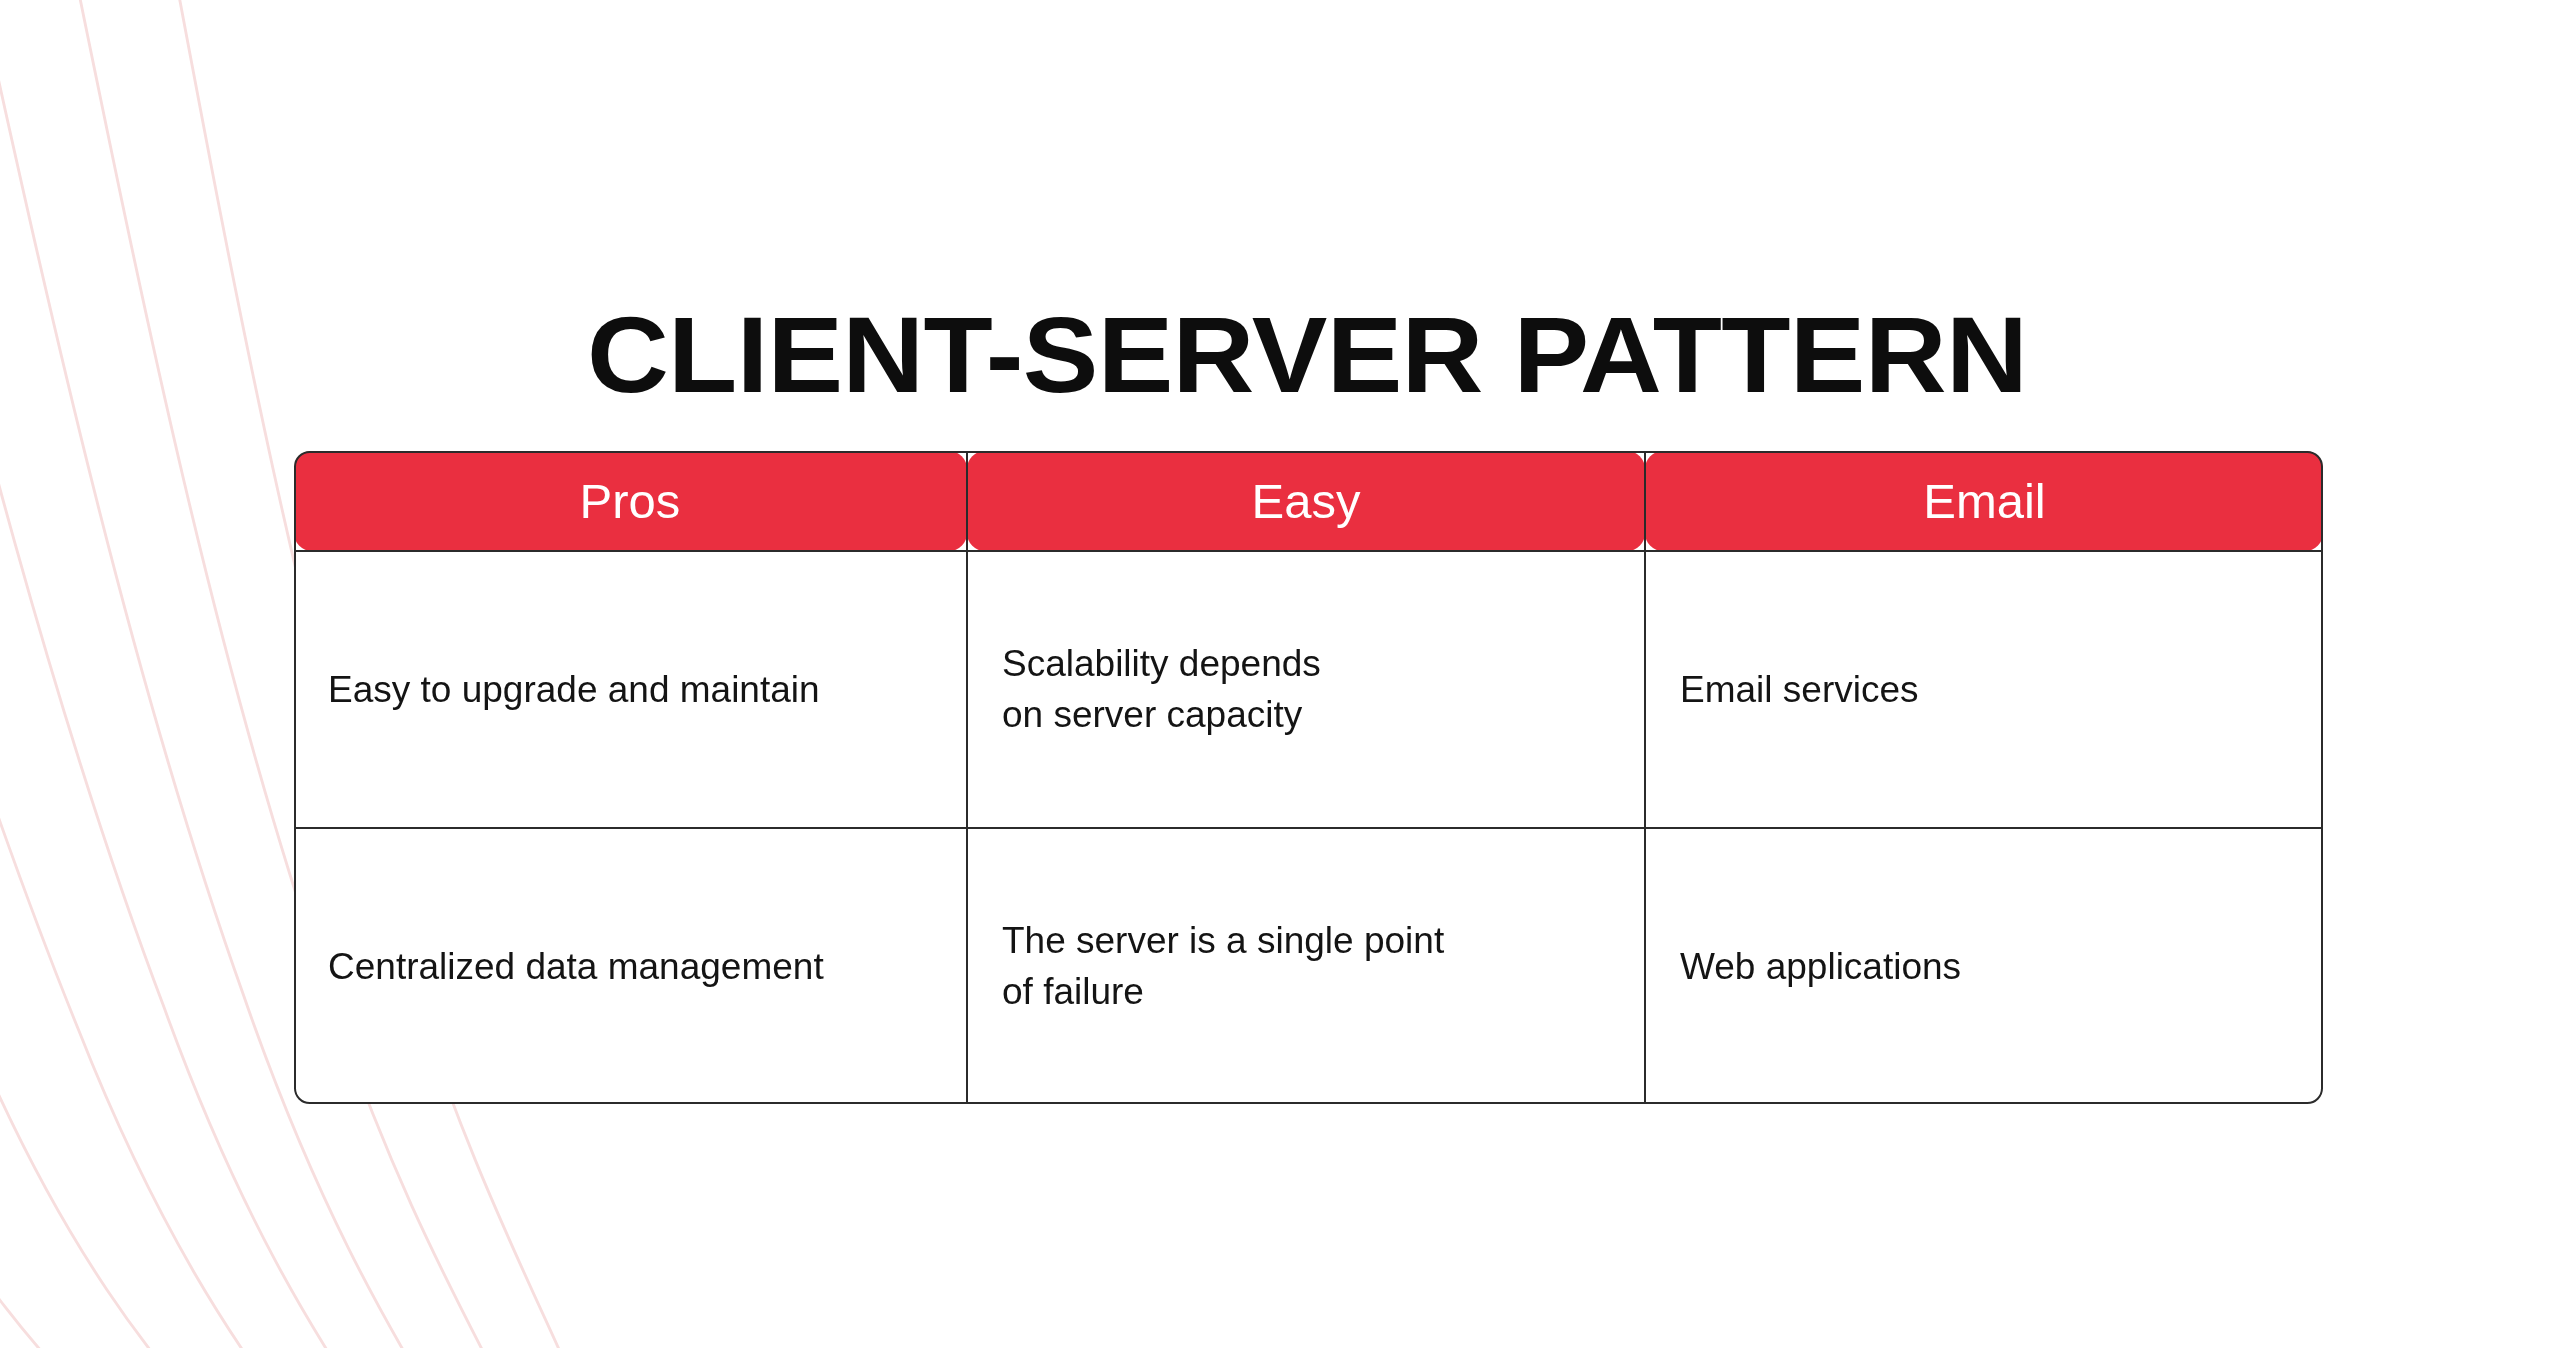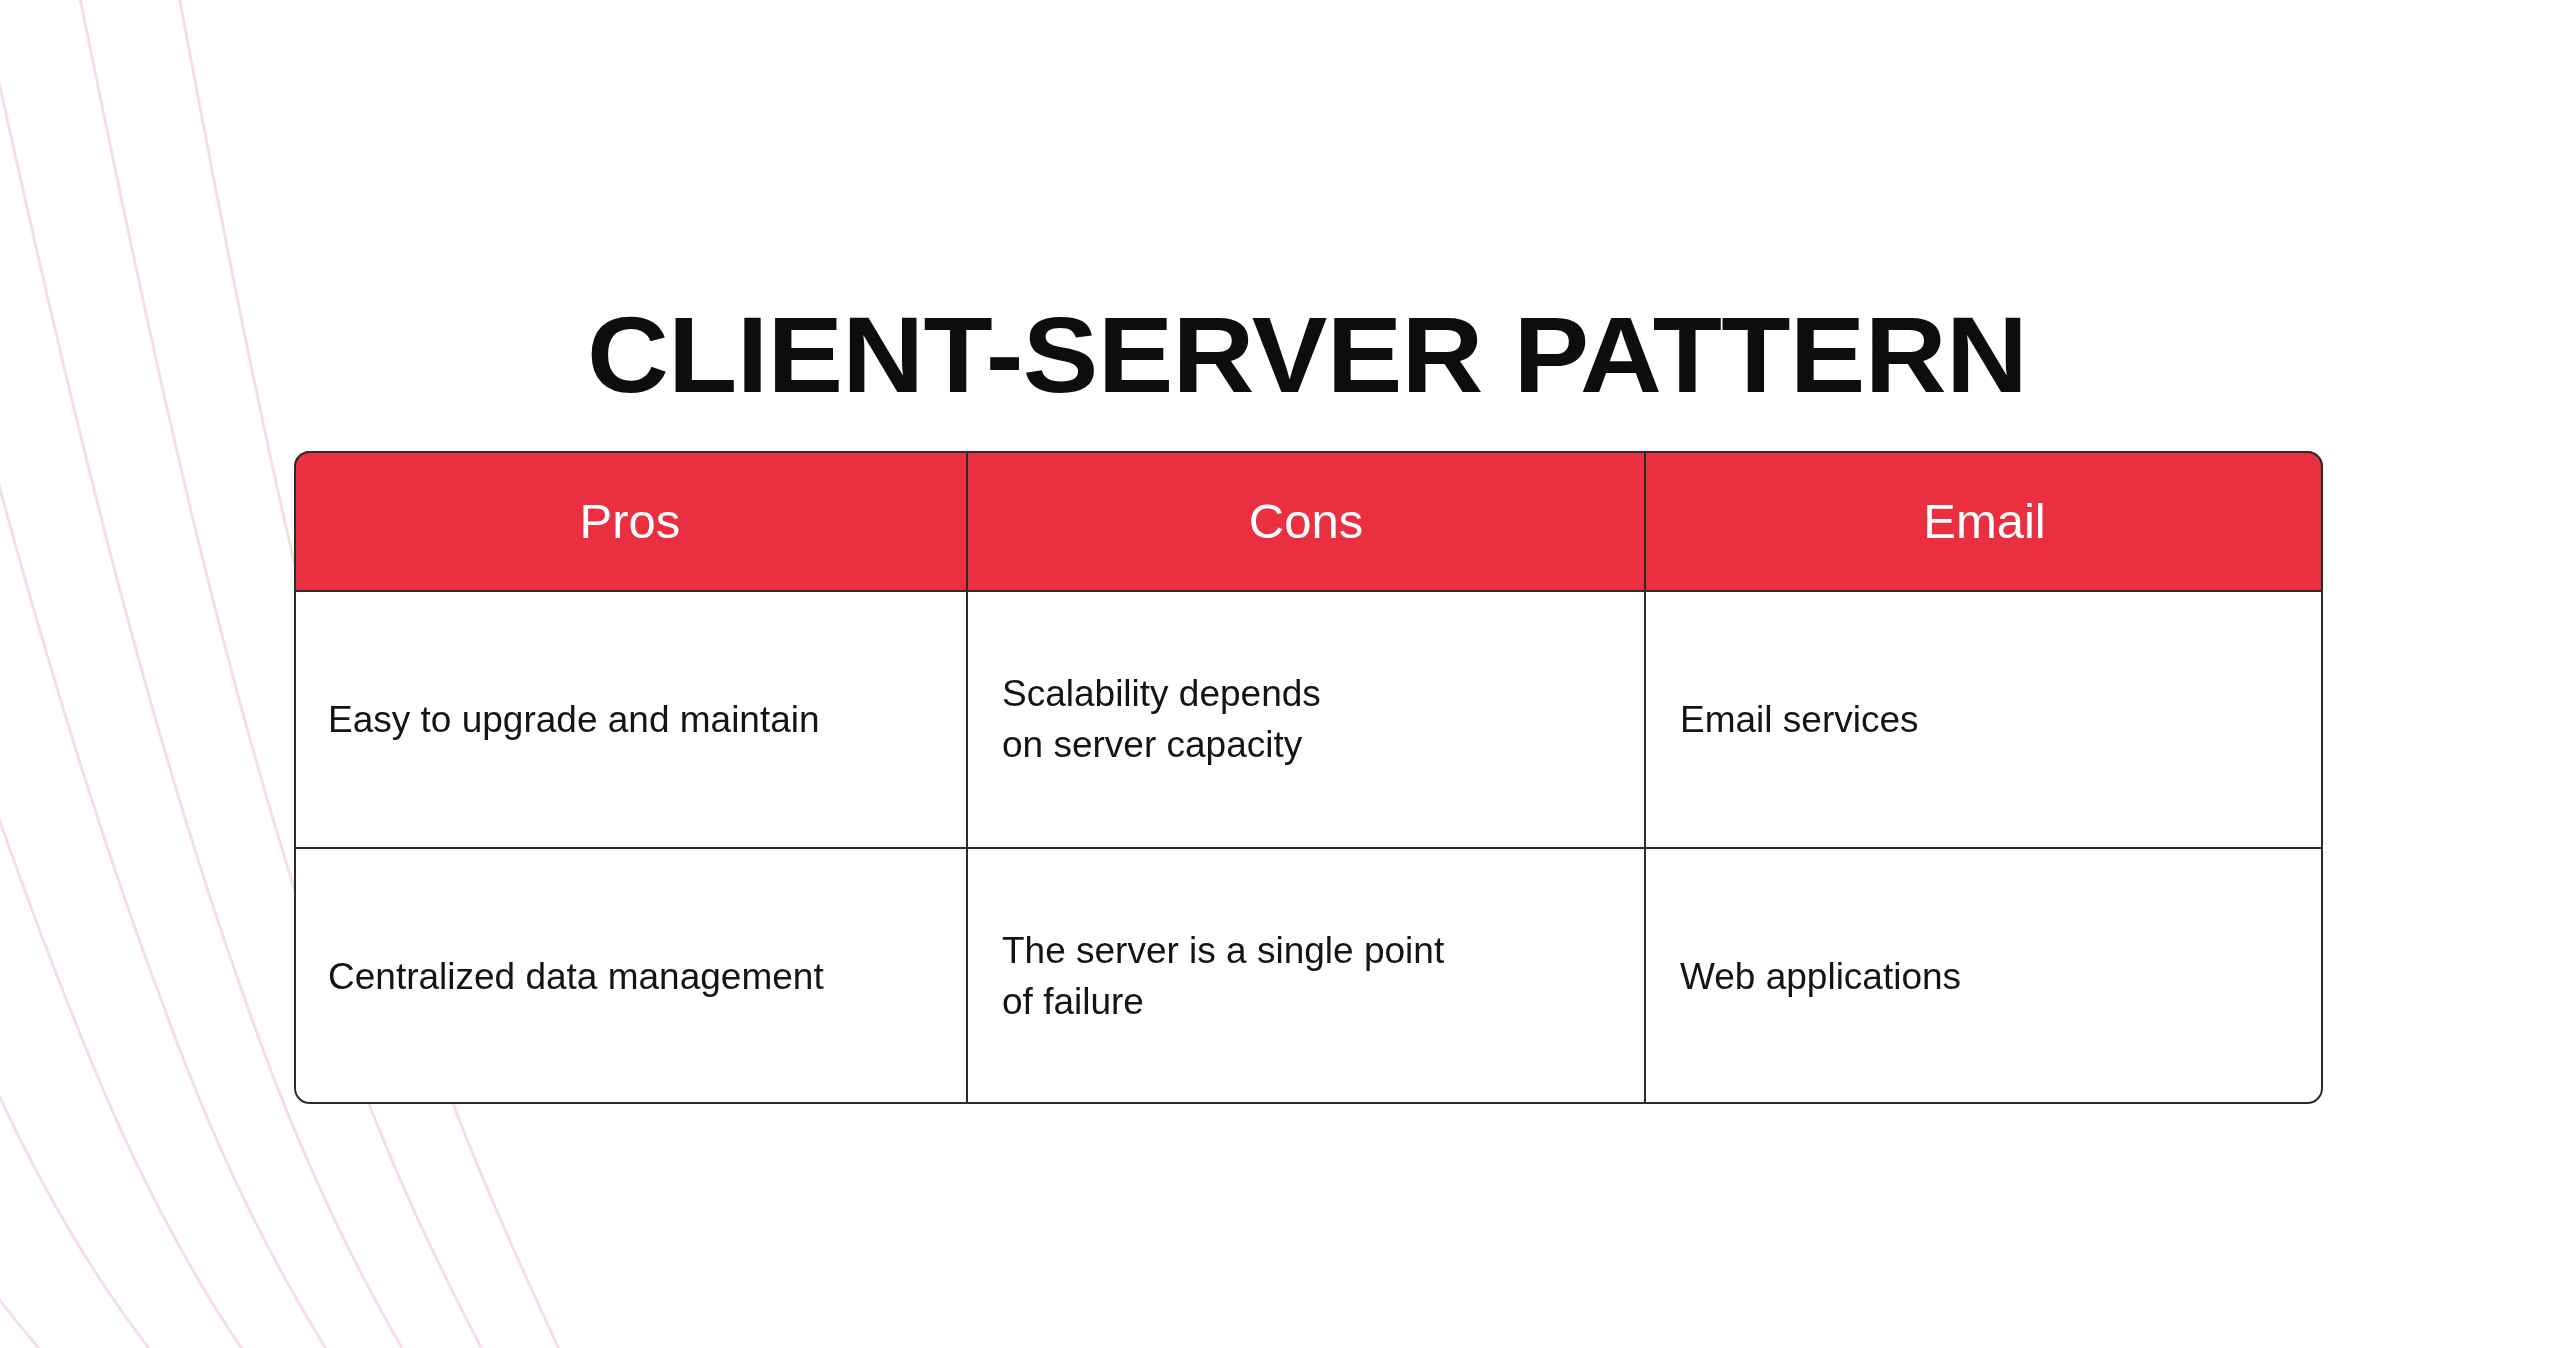--- a/index.html
+++ b/index.html
@@ -80,31 +80,32 @@
     box-sizing: border-box;
     z-index: 4;
     pointer-events: none;
   }
 
   #comparison-table col.col-pros  { width: 673px; }
   #comparison-table col.col-cons  { width: 678px; }
   #comparison-table col.col-usage { width: 678px; }
 
   #comparison-table thead th {
-    height: 140px;
+    height: 100px;
     background: #EA2F40;
     color: #ffffff;
     font-size: 49px;
     font-weight: 400;
     text-align: center;
     vertical-align: middle;
     padding: 0;
     border-right: 2.1px solid #2b2b2b;
     border-bottom: 2.1px solid #2b2b2b;
     box-sizing: border-box;
+    border-radius: 18px;
   }
   #comparison-table thead th:last-child { border-right: none; }
 
   #comparison-table tbody td {
     height: 171px;
     background: #ffffff;
     color: #141414;
     font-size: 37px;
     font-weight: 400;
     line-height: 1.38;
@@ -140,21 +141,21 @@
 
   <table id="comparison-table">
     <colgroup>
       <col class="col-pros">
       <col class="col-cons">
       <col class="col-usage">
     </colgroup>
     <thead>
       <tr>
         <th>Pros</th>
-        <th>Cons</th>
+        <th>Easy</th>
         <th>Email</th>
       </tr>
     </thead>
     <tbody>
       <tr>
         <td>Easy to upgrade and maintain</td>
         <td>Scalability depends
 on server capacity</td>
         <td>Email services</td>
       </tr>

